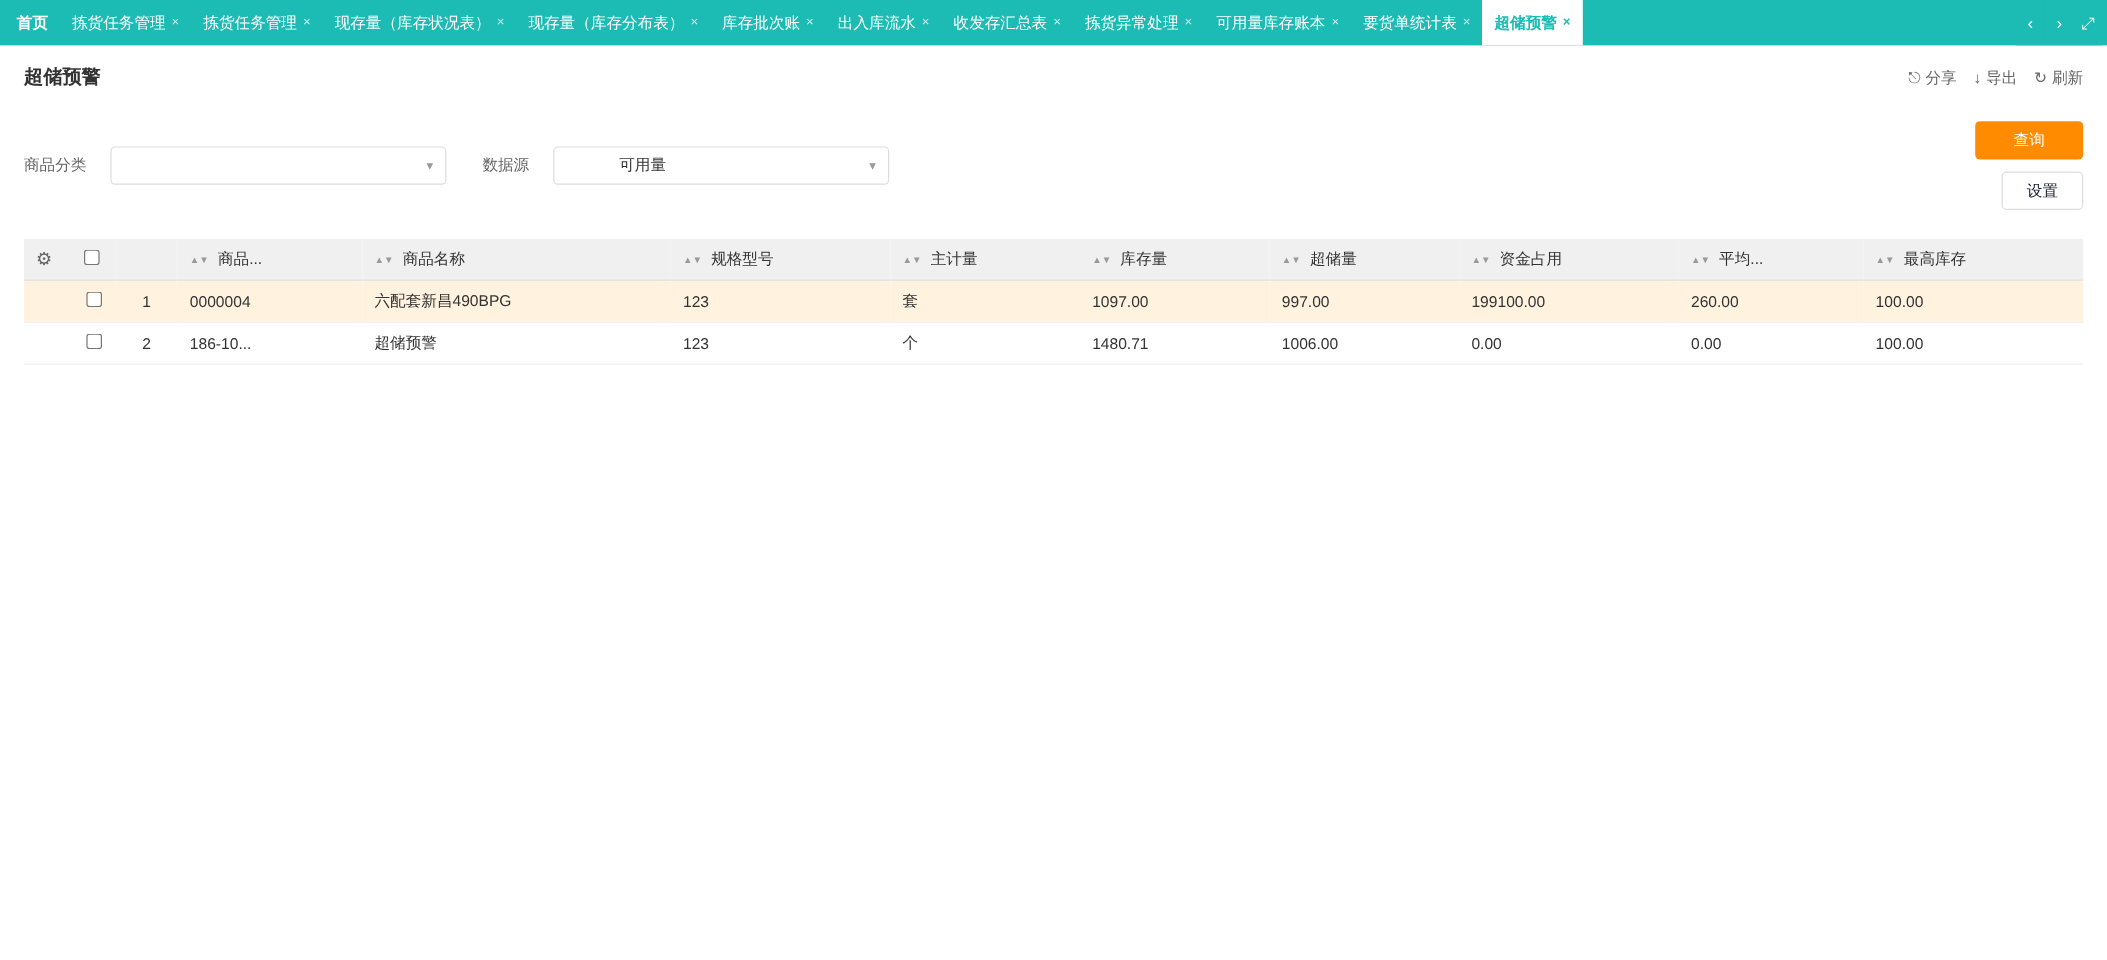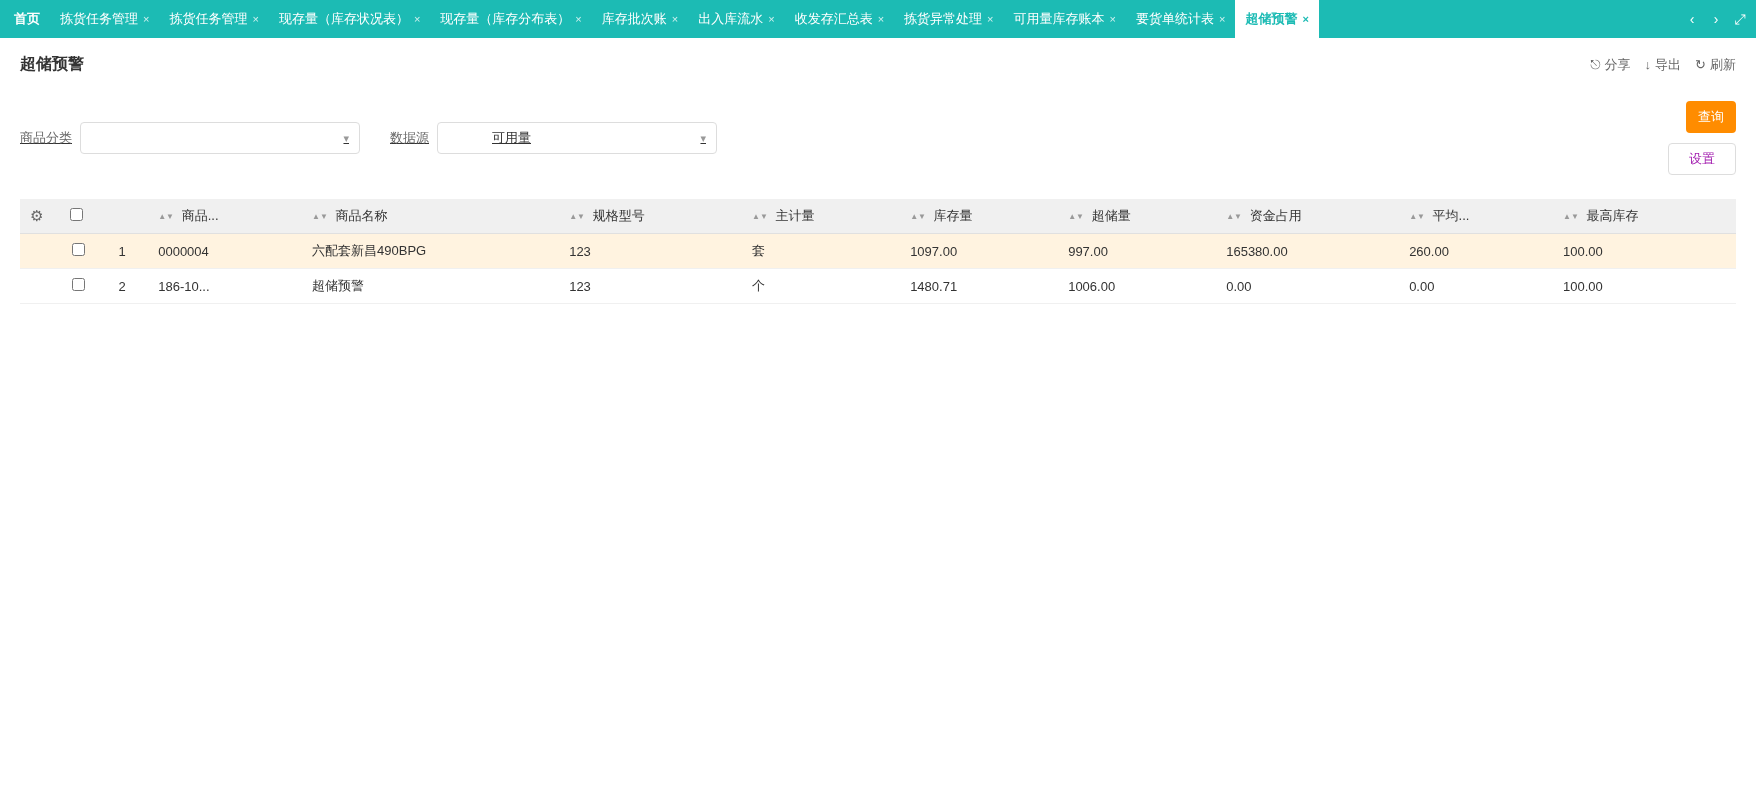--- a/index.html
+++ b/index.html
@@ -95,22 +95,21 @@
     .filter-bar {
       display: flex;
       align-items: center;
       gap: 30px;
       margin-bottom: 14px;
       padding: 10px 0;
     }
     .filter-item {
       display: flex;
       align-items: center;
-      gap: 8px;
-      text-decoration: underline;
+      gap: 20px;
     }
     .filter-label {
       color: #666;
       font-size: 13px;
       white-space: nowrap;
     }
     .filter-select {
       width: 280px;
       height: 32px;
       border: 1px solid #ddd;
@@ -126,29 +125,29 @@
       position: relative;
     }
     .filter-select-value { flex: 1; margin-left: 44px; }
     .filter-select-arrow { color: #999; font-size: 11px; }
 
     .btn-query {
       background: #ff8c00;
       color: #fff;
       border: none;
       border-radius: 4px;
-      padding: 7px 12px;
+      padding: 7px 32px;
       cursor: pointer;
       font-size: 13px;
       margin-left: auto;
     }
 
     .btn-setting {
       background: #fff;
-      color: #a21caf;
+      color: #0f172a;
       border: 1px solid #ddd;
       border-radius: 4px;
       padding: 6px 20px;
       cursor: pointer;
       font-size: 13px;
       margin-top: 6px;
     }
 
     .filter-actions {
       display: flex;
@@ -358,21 +357,21 @@
       <td class="td-center">
         <input type="checkbox" class="checkbox-input" style="">
       </td>
       <td class="row-num td-center">1</td>
       <td>0000004</td>
       <td>六配套新昌490BPG</td>
       <td>123</td>
       <td>套</td>
       <td class="td-right">1097.00</td>
       <td class="td-right">997.00</td>
-      <td class="td-right">165380.00</td>
+      <td class="td-right">199100.00</td>
       <td class="td-right">260.00</td>
       <td class="td-right">100.00</td>
     </tr>
         <tr>
       <td class="td-center"></td>
       <td class="td-center">
         <input type="checkbox" class="checkbox-input" style="">
       </td>
       <td class="row-num td-center">2</td>
       <td>186-10...</td>

